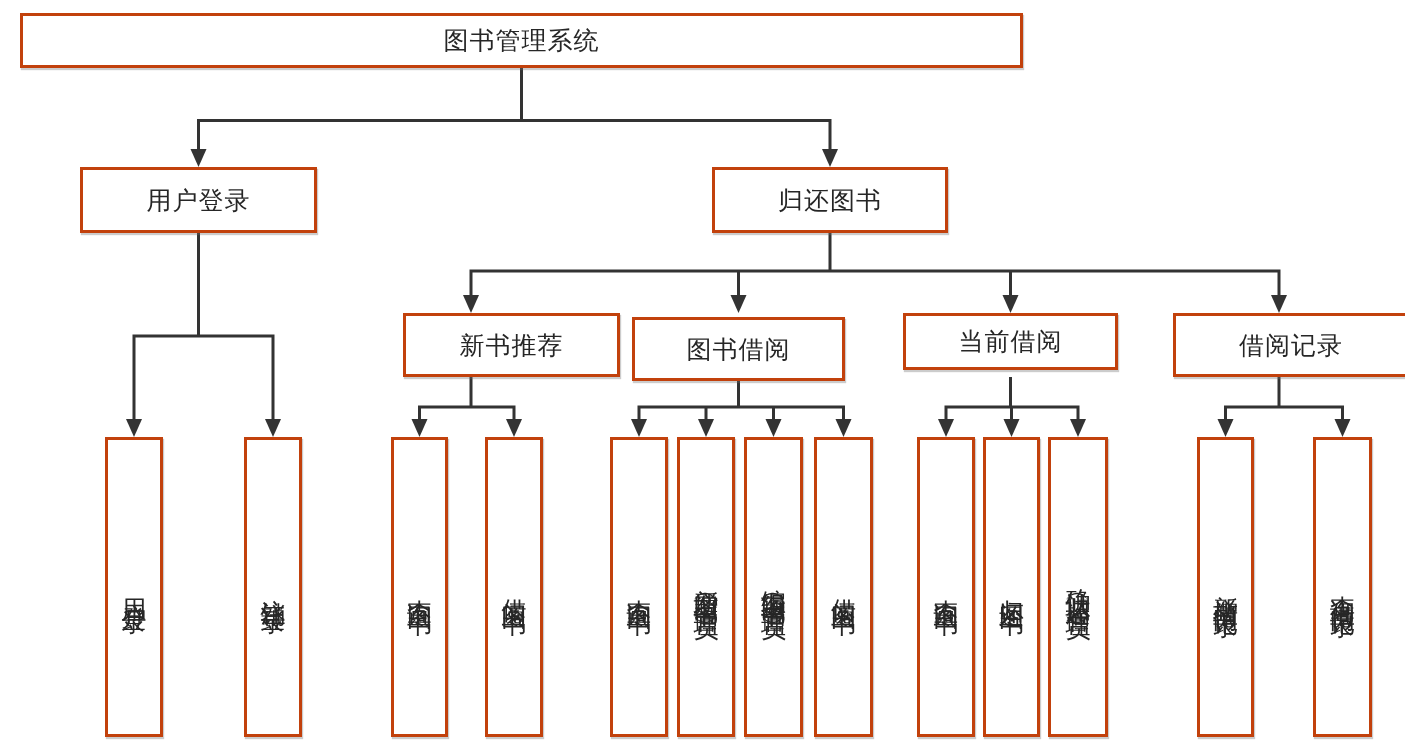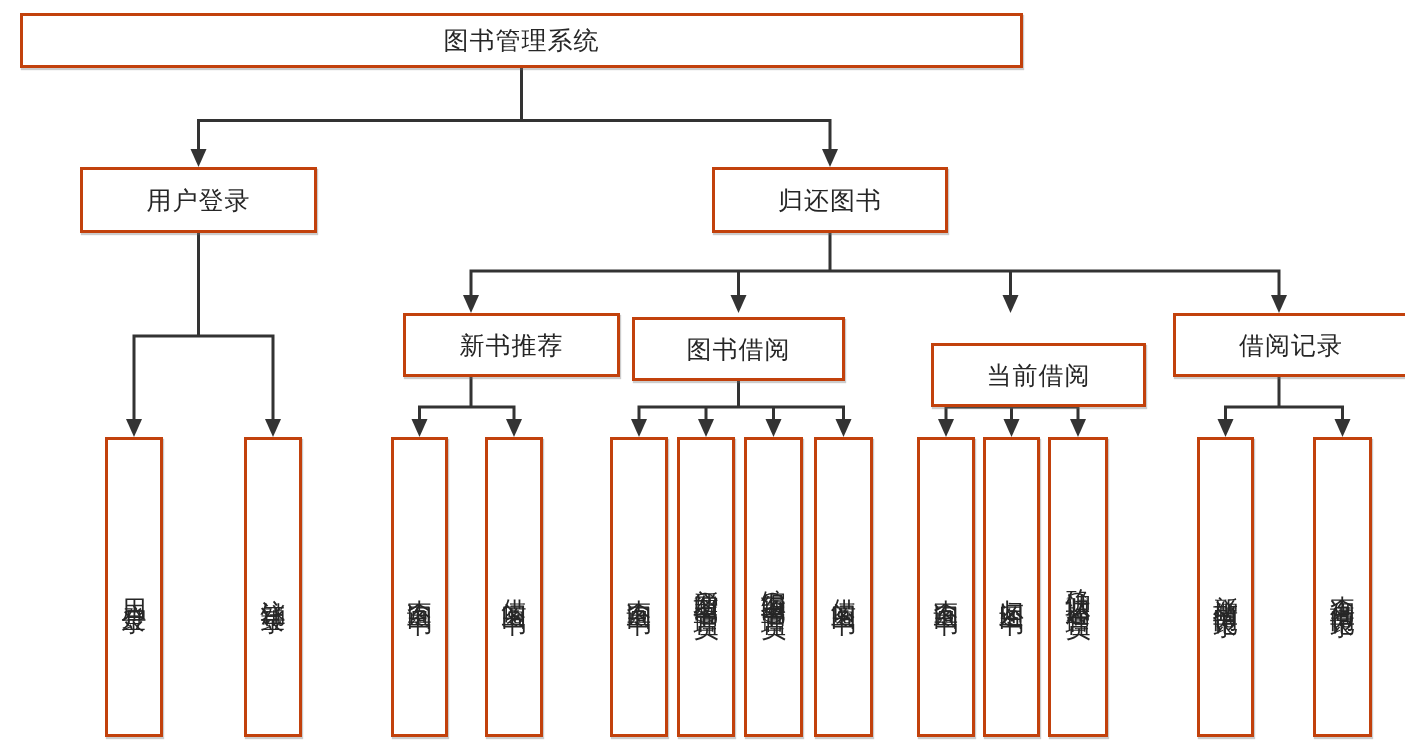--- a/index.html
+++ b/index.html
@@ -112,21 +112,21 @@
     </g>
   </svg>
 
   <div class="node" style="left:20px; top:13px; width:1003px; height:55px;">图书管理系统</div>
 
   <div class="node" style="left:80px; top:167px; width:237px; height:66px;">用户登录</div>
   <div class="node" style="left:712px; top:167px; width:236px; height:66px;">归还图书</div>
 
   <div class="node" style="left:363px; top:313px; width:217px; height:64px;margin-left:40px;">新书推荐</div>
   <div class="node" style="left:632px; top:317px; width:213px; height:64px;">图书借阅</div>
-  <div class="node" style="left:931px; top:313px; width:215px; height:64px;margin-top:30px;">当前借阅</div>
+  <div class="node" style="left:903px; top:313px; width:215px; height:57px;">当前借阅</div>
   <div class="node" style="left:1173px; top:313px; width:236px; height:64px;">借阅记录</div>
 
   <div class="node leaf" style="left:105px; top:437px; width:58px; height:300px;">用户登录</div>
   <div class="node leaf" style="left:244px; top:437px; width:58px; height:300px;">注销登录</div>
 
   <div class="node leaf" style="left:391px; top:437px; width:57px; height:300px;">查询图书</div>
   <div class="node leaf" style="left:485px; top:437px; width:58px; height:300px;">借阅图书</div>
 
   <div class="node leaf" style="left:610px; top:437px; width:58px; height:300px;">查询图书</div>
   <div class="node leaf" style="left:677px; top:437px; width:58px; height:300px;">新增图书（管理员）</div>

